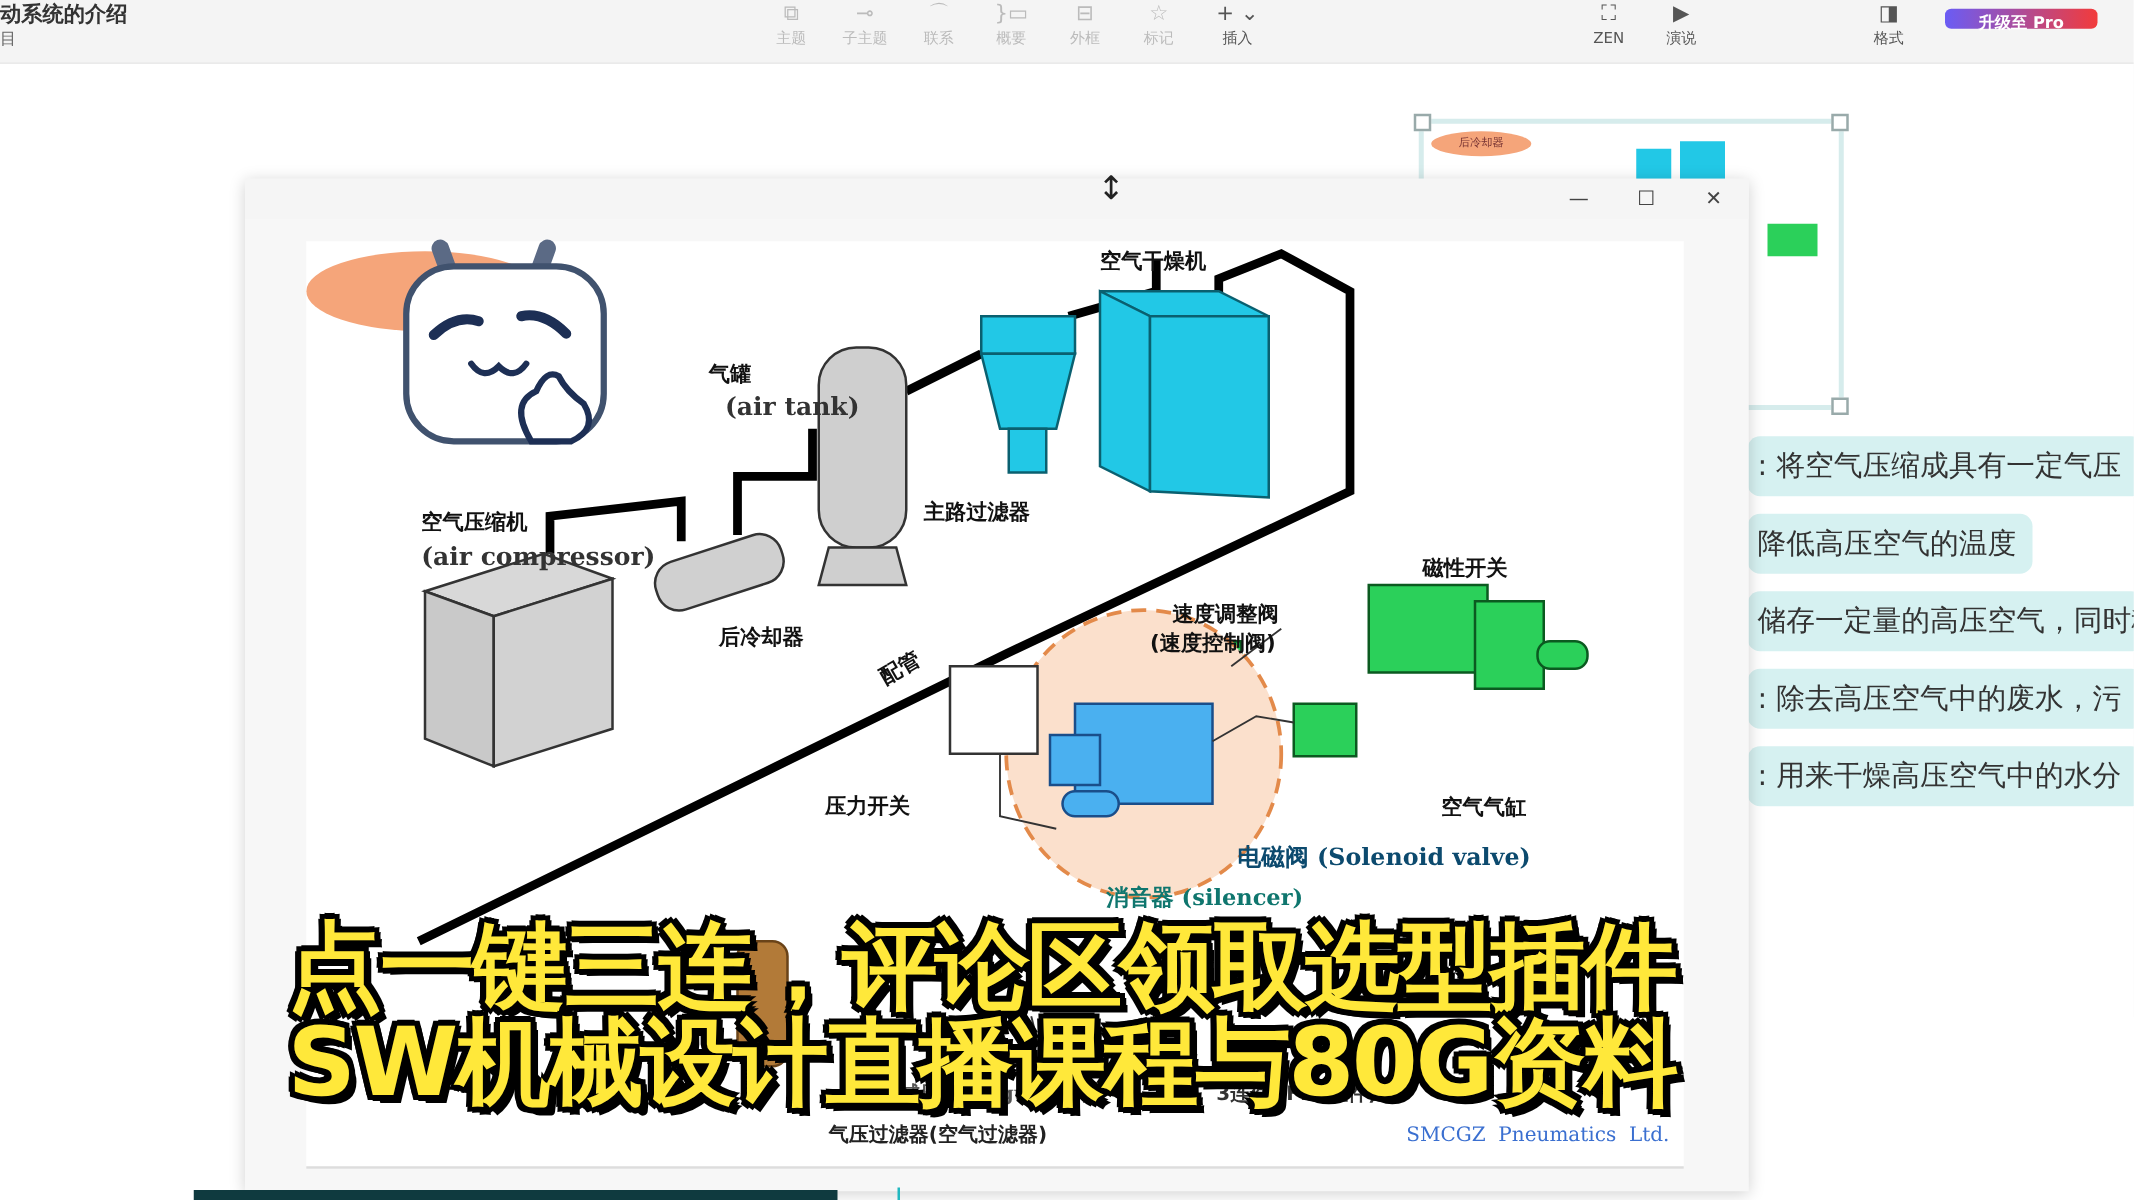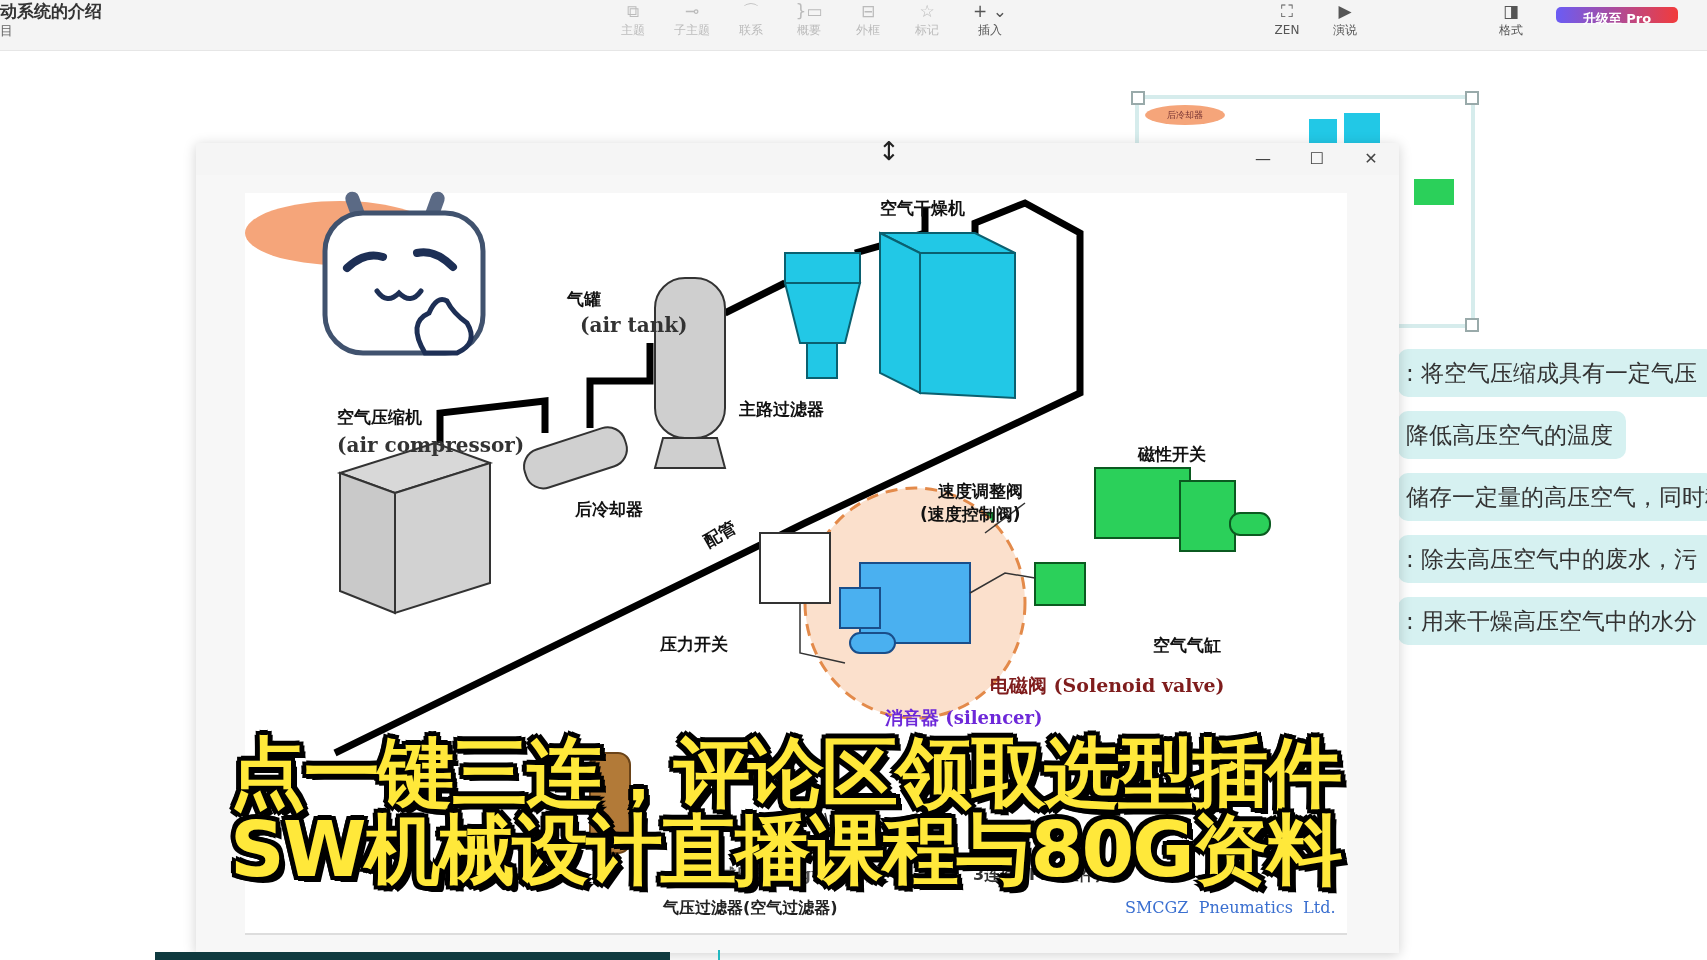--- a/index.html
+++ b/index.html
@@ -194,22 +194,22 @@
     <div class="lbl" style="left:494px;top:205px;font-size:17px;">主路过滤器</div>
     <div class="lbl" style="left:92px;top:213px;font-size:17px;">空气压缩机</div>
     <div class="lbl serif" style="left:92px;top:240px;font-size:20px;color:#333;">(air compressor)</div>
     <div class="lbl" style="left:330px;top:305px;font-size:17px;">后冷却器</div>
     <div class="lbl" style="left:458px;top:330px;font-size:17px;transform:rotate(-30deg);">配管</div>
     <div class="lbl" style="left:893px;top:250px;font-size:17px;text-align:center;">磁性开关</div>
     <div class="lbl" style="left:693px;top:287px;font-size:17px;">速度调整阀</div>
     <div class="lbl" style="left:675px;top:310px;font-size:17px;">(速度控制阀)</div>
     <div class="lbl" style="left:908px;top:407px;font-size:17px;margin-top:34px;">空气气缸</div>
     <div class="lbl" style="left:415px;top:440px;font-size:17px;">压力开关</div>
-    <div class="lbl serif" style="left:745px;top:480px;font-size:19px;color:#7f1d1d;">电磁阀 (Solenoid valve)</div>
-    <div class="lbl serif" style="left:640px;top:513px;font-size:18px;color:#6d28d9;">消音器 (silencer)</div>
+    <div class="lbl serif" style="left:745px;top:480px;font-size:19px;color:#0c4a6e;">电磁阀 (Solenoid valve)</div>
+    <div class="lbl serif" style="left:640px;top:513px;font-size:18px;color:#0f766e;">消音器 (silencer)</div>
     <div class="lbl serif" style="left:475px;top:672px;font-size:16px;color:#555;">减压阀 (regulator)</div>
     <div class="lbl" style="left:728px;top:672px;font-size:16px;color:#333;">3连件 (FRL组件)</div>
     <div class="lbl" style="left:418px;top:705px;font-size:16px;color:#222;">气压过滤器(空气过滤器)</div>
     <div class="lbl" style="left:1073px;top:676px;font-size:18px;font-weight:normal;color:#333;">1</div>
     <div class="lbl serif" style="left:880px;top:705px;font-size:16px;font-weight:normal;color:#3a6fd0;white-space:pre;text-align:right;">SMCGZ  Pneumatics  Ltd.</div>
   </div>
 </div>
 
 <div id="resize-cursor" class="abs">↕</div>
 

